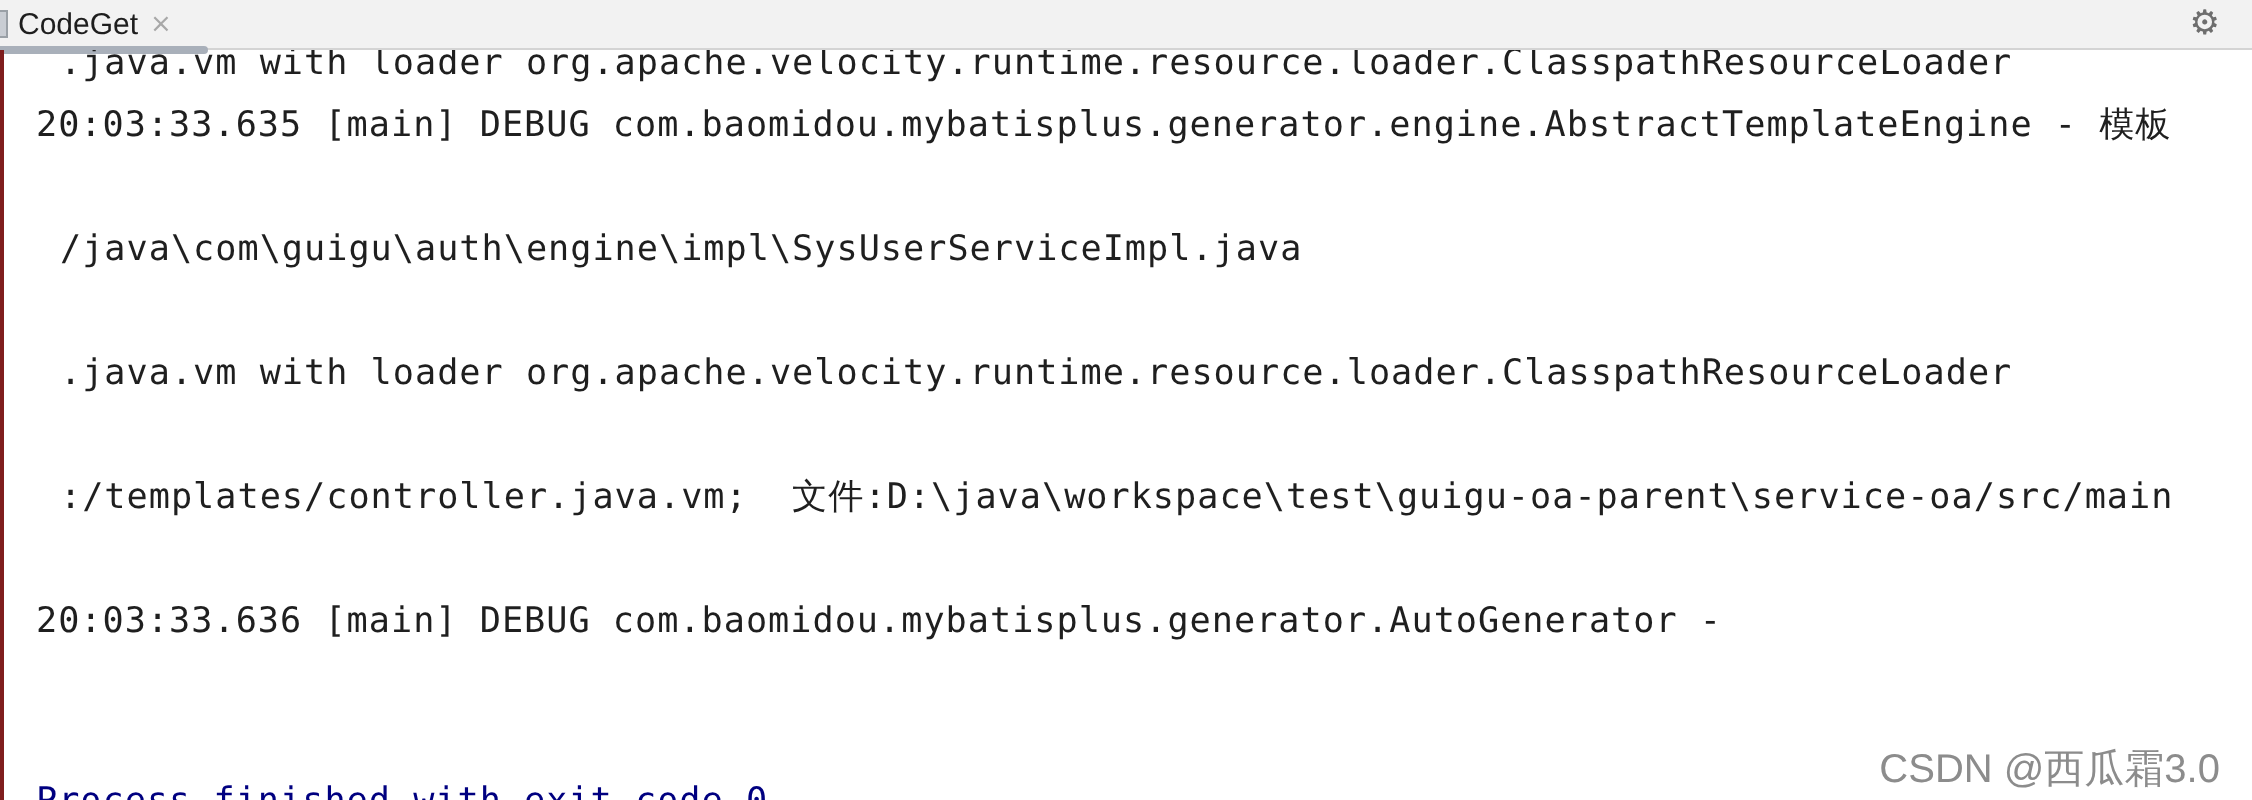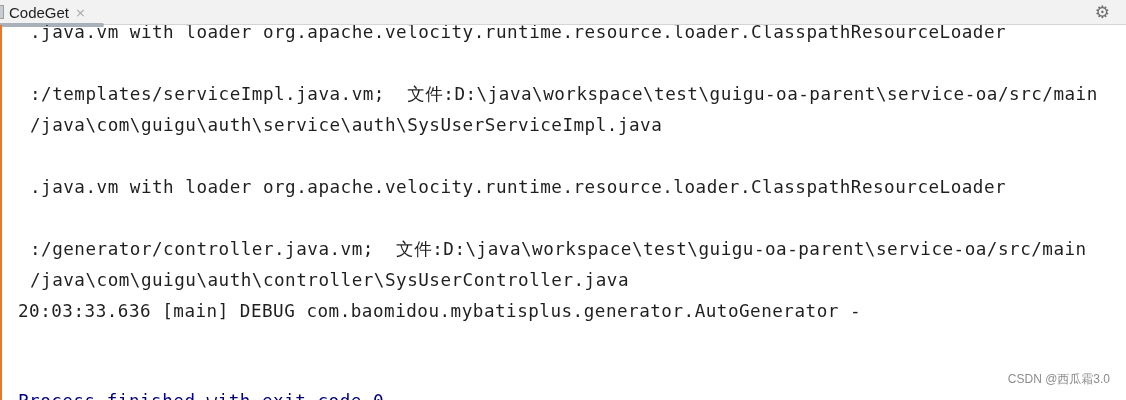--- a/index.html
+++ b/index.html
@@ -4,43 +4,42 @@
 <style>
   html, body { margin:0; padding:0; }
   body { width:1126px; height:400px; overflow:hidden; background:#ffffff; position:relative; font-family:"DejaVu Sans Mono", monospace; }
   .tabbar { position:absolute; left:0; top:0; width:1126px; height:24px; background:#f2f2f2; border-bottom:1px solid #d4d4d4; }
   .tab { position:absolute; left:0; top:0; height:24px; width:104px; display:flex; align-items:center; }
   .tab-icon { width:6px; height:14px; background:#c9cdd3; border:1px solid #9aa0a6; margin-left:-2px; margin-right:5px; box-sizing:border-box; }
   .tab-label { font-family:"Liberation Sans", sans-serif; font-size:15px; color:#1e1e1e; }
   .tab-close { font-family:"DejaVu Sans", sans-serif; font-size:13px; color:#a8a8a8; margin-left:6px; }
   .tab-underline { position:absolute; left:0; top:23px; width:104px; height:4px; background:#a9b0ba; border-radius:0 2px 2px 0; }
   .gear { position:absolute; right:16px; top:2px; font-family:"DejaVu Sans", sans-serif; font-size:17px; color:#6e6e6e; }
-  .console { position:absolute; left:0; top:25px; width:1126px; height:375px; border-left:2px solid #f97316; box-sizing:border-box; overflow:hidden; }
+  .console { position:absolute; left:0; top:25px; width:1126px; height:375px; border-left:2px solid #7f1d1d; box-sizing:border-box; overflow:hidden; }
   .line { position:absolute; left:16px; white-space:pre; font-size:17.6px; color:#1f1f1f; letter-spacing:0.5px; line-height:20px; }
   .line.cont { left:28px; }
   .exit { color:#000080; }
-  .watermark { position:absolute; right:16px; top:371px; font-family:"Liberation Sans", sans-serif; font-size:12px; color:#8c8c8c; }
+  .watermark { position:absolute; right:16px; top:371px; font-family:"Liberation Sans", sans-serif; font-size:20px; color:#8c8c8c; }
 </style>
 </head>
 <body>
 
 <div class="tabbar">
   <div class="tab">
     <span class="tab-icon"></span>
     <span class="tab-label">CodeGet</span>
     <span class="tab-close">×</span>
   </div>
   <div class="tab-underline"></div>
   <span class="gear">⚙</span>
 </div>
 
 <div class="console">
   <div class="line cont" style="top:-3px">.java.vm with loader org.apache.velocity.runtime.resource.loader.ClasspathResourceLoader</div>
-  <div class="line cont" style="top:59px">:/templates/serviceImpl.java.vm;  文件:D:\java\workspace\test\guigu-oa-parent\service-oa/src/main</div>
-  <div class="line cont" style="top:90px">/java\com\guigu\auth\service\auth\SysUserServiceImpl.java</div>
+  <div class="line" style="top:28px">20:03:33.635 [main] DEBUG com.baomidou.mybatisplus.generator.engine.AbstractTemplateEngine - 模板</div>
+  <div class="line cont" style="top:90px">/java\com\guigu\auth\engine\impl\SysUserServiceImpl.java</div>
   <div class="line cont" style="top:152px">.java.vm with loader org.apache.velocity.runtime.resource.loader.ClasspathResourceLoader</div>
-  <div class="line cont" style="top:214px">:/generator/controller.java.vm;  文件:D:\java\workspace\test\guigu-oa-parent\service-oa/src/main</div>
-  <div class="line cont" style="top:245px">/java\com\guigu\auth\controller\SysUserController.java</div>
+  <div class="line cont" style="top:214px">:/templates/controller.java.vm;  文件:D:\java\workspace\test\guigu-oa-parent\service-oa/src/main</div>
   <div class="line" style="top:276px">20:03:33.636 [main] DEBUG com.baomidou.mybatisplus.generator.AutoGenerator -</div>
   <div class="line exit" style="top:366px">Process finished with exit code 0</div>
 </div>
 
 <div class="watermark">CSDN @西瓜霜3.0</div>
 
 </body></html>

